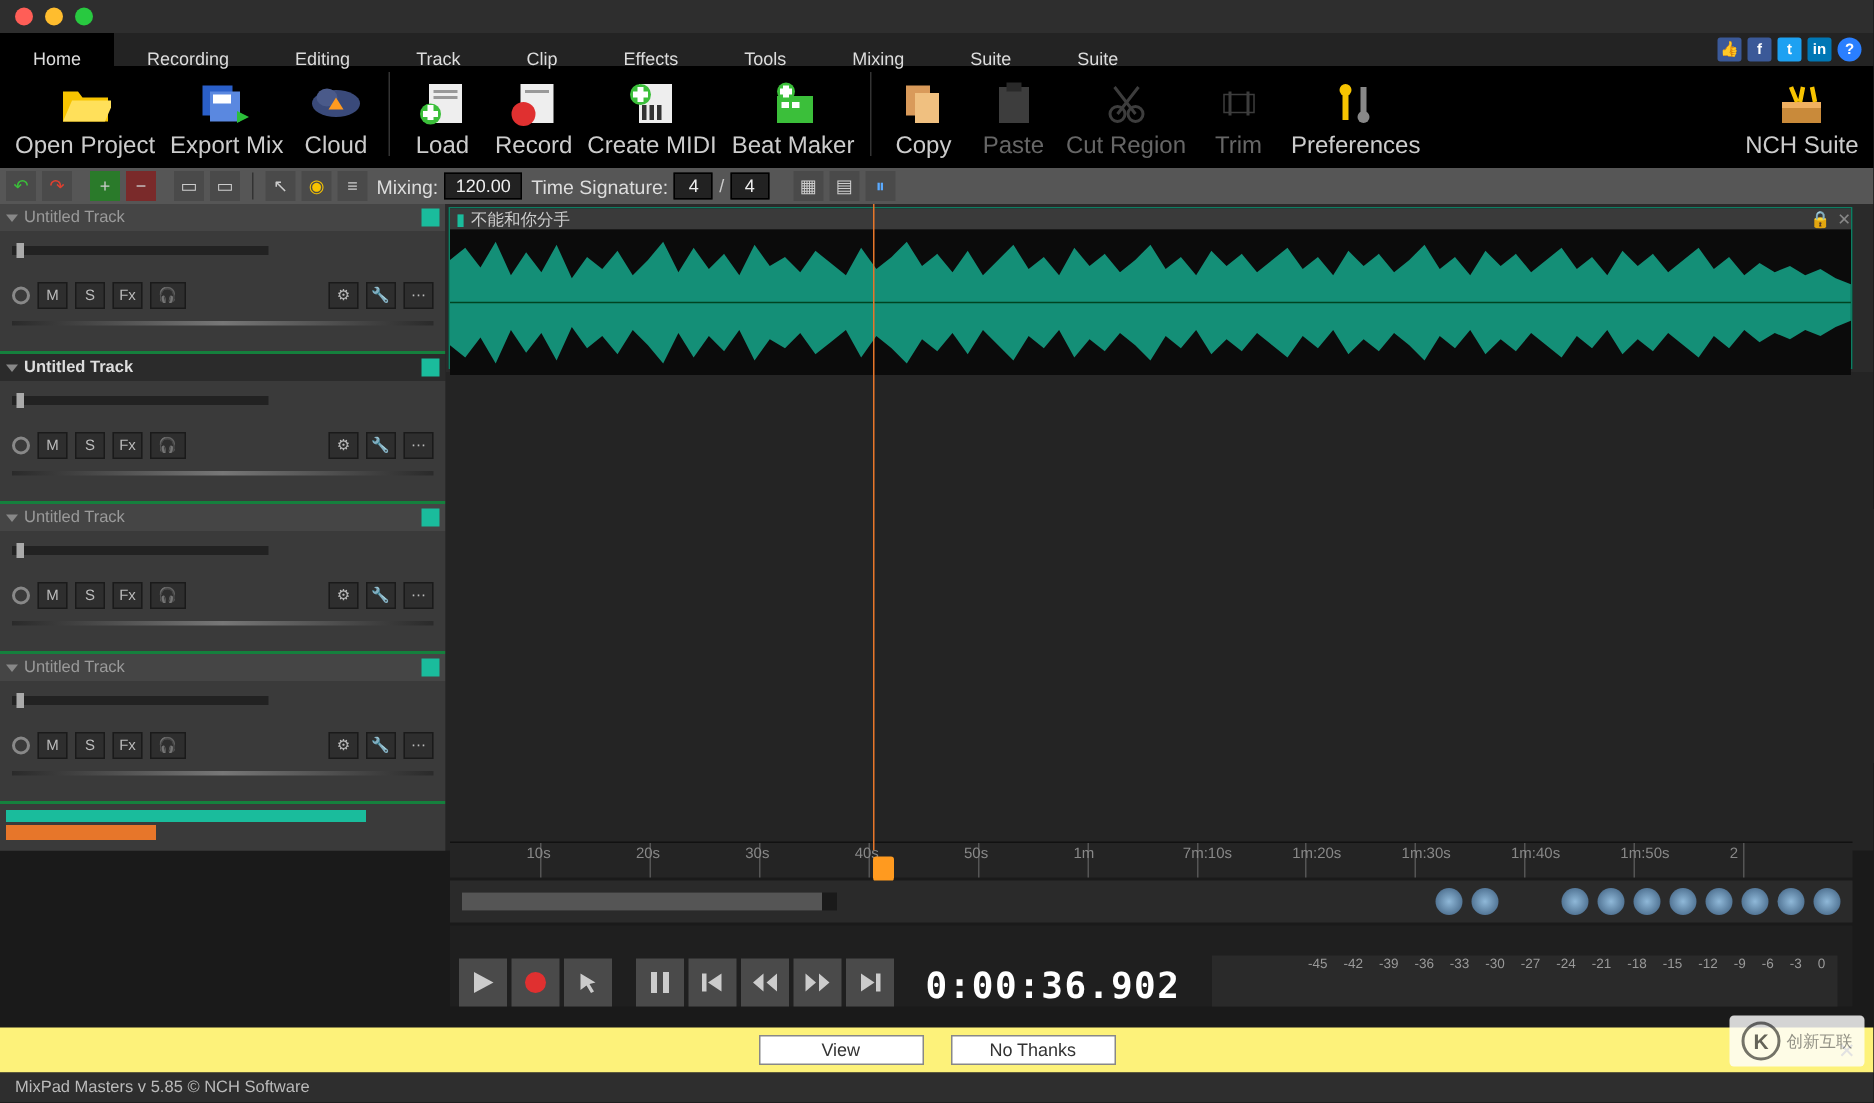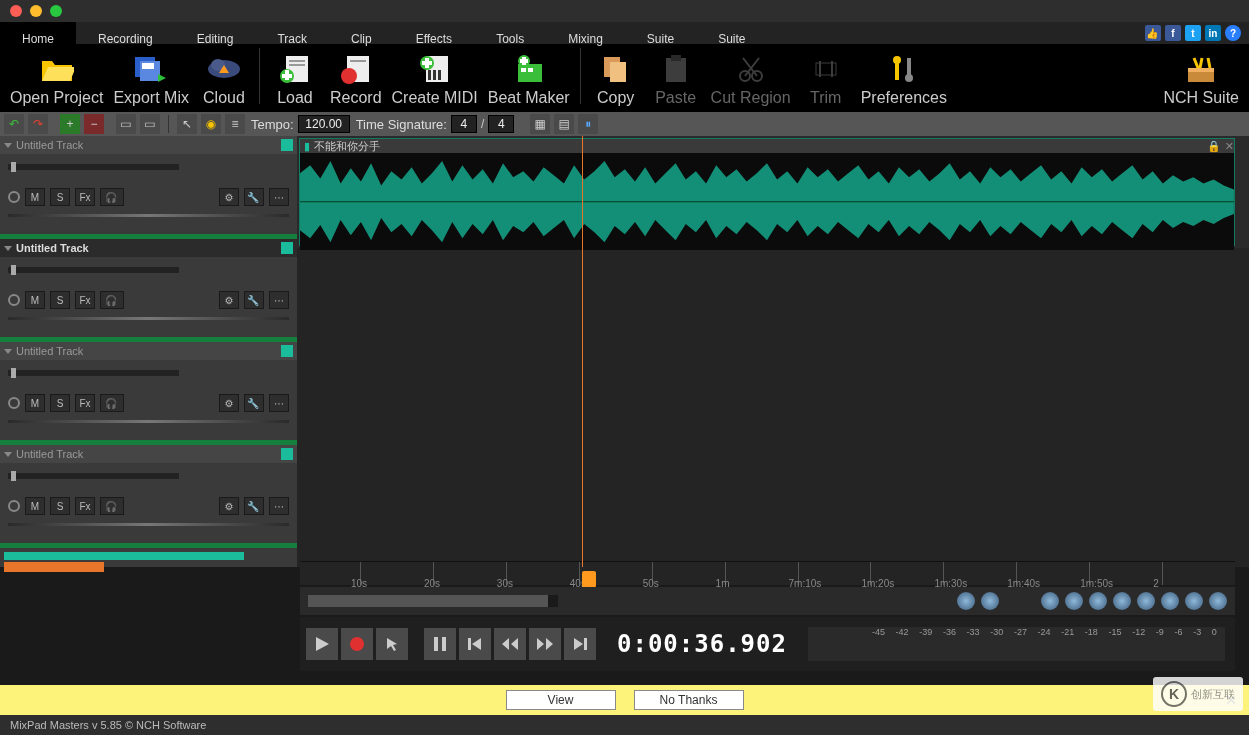--- a/index.html
+++ b/index.html
@@ -32,21 +32,21 @@
 
 .strip { height:24px; background:#565656; display:flex; align-items:center; padding:0 4px; gap:4px; }
 .sbtn { width:20px; height:20px; display:flex; align-items:center; justify-content:center; background:#4a4a4a; cursor:pointer; font-size:12px; }
 .slabel { color:#ddd; font-size:13px; margin-left:2px; }
 .sinput { width:52px; height:18px; background:#222; color:#eee; border:1px solid #000; text-align:center; font-size:12px; }
 .ssmall { width:26px; height:18px; background:#222; color:#eee; border:1px solid #000; text-align:center; font-size:12px; }
 
 
 .main { display:flex; height:431px; }
 .tracks { width:297px; background:#3a3a3a; display:flex; flex-direction:column; }
-.track { border-bottom:5px solid #15803d; }
+.track { border-bottom:2px solid #15803d; }
 .trackhead { height:18px; background:#454545; display:flex; align-items:center; padding:0 4px; gap:4px; color:#9a9a9a; font-size:11px; }
 .track.active .trackhead { background:#2b2b2b; color:#ddd; font-weight:bold; }
 .tri { width:0;height:0;border-left:4px solid transparent;border-right:4px solid transparent;border-top:5px solid #888; }
 .trackhead .th-spacer{flex:1}
 .colbox{width:12px;height:12px;background:#1abc9c}
 .trackbody { height:80px; background:#3a3a3a; padding:6px 8px; position:relative; }
 .fader { height:6px; background:#222; margin:4px 110px 0 0; position:relative; }
 .faderknob { position:absolute; left:3px; top:-2px; width:5px; height:10px; background:#aaa; }
 .trackctrls { display:flex; align-items:center; gap:5px; margin-top:18px; }
 .rec { width:12px;height:12px;border-radius:50%;border:2px solid #888; }
@@ -62,33 +62,33 @@
 .canvas { flex:1; background:#242424; position:relative; overflow:hidden; }
 .cliprow { position:absolute; top:0; left:0; right:0; height:112px; background:#2a2a2a; }
 .clip { position:absolute; top:2px; bottom:2px; left:2px; right:14px; background:#0b0b0b; border:1px solid #0e7d62; }
 .clip .cliptitle { height:14px; background:#3a3a3a; color:#ccc; font-size:11px; padding-left:4px; display:flex; align-items:center; }
 .waveform { position:absolute; top:14px; left:0; right:0; bottom:0; }
 .playhead { position:absolute; top:0; bottom:0; width:1px; background:#e7762a; left:285px; z-index:5; }
 
 
 .ruler { position:absolute; left:300px; right:14px; bottom:150px; height:24px; background:#242424; border-top:1px solid #111; display:flex; align-items:flex-end; color:#888; font-size:10px; }
 .tick { flex:1; position:relative; height:100%; border-left:1px solid #555; }
-.tick span{ position:absolute; top:16px; left:-10px; }
+.tick span{ position:absolute; top:2px; left:-10px; }
 .rmarker { position:absolute; bottom:-4px; left:282px; width:14px; height:18px; background:#ff9a1f; border-radius:2px 2px 4px 4px; }
 
 
 .underruler { position:absolute; left:300px; right:14px; bottom:120px; height:28px; background:#2a2a2a; display:flex; align-items:center; }
 .hscroll { margin:0 8px; height:12px; width:250px; background:#1a1a1a; position:relative; }
 .hscroll .thumb{ position:absolute; left:0; width:240px; top:0; bottom:0; background:#555; }
 .underruler .ur-spacer{flex:1}
 .zoomicons{ display:flex; gap:6px; padding-right:8px; }
 .zi{ width:18px;height:18px;border-radius:50%;background:radial-gradient(#8fb8d8,#3a5a7a); }
 
 
-.transport { position:absolute; left:300px; right:14px; bottom:64px; height:54px; background:#1f1f1f; display:flex; align-items:center; padding:0 6px; gap:3px; }
+.transport { position:absolute; left:300px; right:14px; bottom:64px; height:54px; background:#1f1f1f; display:flex; align-items:flex-end; padding:0 6px; gap:3px; }
 .tpb { width:32px; height:32px; background:#4a4a4a; display:flex; align-items:center; justify-content:center; cursor:pointer; }
 .tpgap{width:10px}
 .timecode { font-size:24px; color:#fff; font-weight:bold; margin:0 18px; font-family:Consolas,monospace; letter-spacing:1px; }
 .meter { flex:1; height:34px; background:#2a2a2a; position:relative; margin-right:4px; }
 .mscale { position:absolute; top:0; left:17px; right:0; height:14px; display:flex; justify-content:space-between; padding:0 8px; color:#999; font-size:9px;margin-left:39px; }
 
 
 .promo { position:absolute; left:0; right:0; bottom:20px; height:30px; background:#fdf27a; display:flex; align-items:center; justify-content:center; gap:18px; color:#333; font-size:13px; }
 .pbtn { width:110px; height:20px; background:#fff; border:1px solid #888; color:#333; cursor:pointer; font-size:12px; }
 .pclose { position:absolute; right:12px; color:#666; font-size:14px; cursor:pointer; }
@@ -284,21 +284,21 @@
   <div style="width:4px"></div>
   <div class="sbtn" style="background:#2a7a2a">+</div>
   <div class="sbtn" style="background:#7a2a2a">−</div>
   <div style="width:4px"></div>
   <div class="sbtn">▭</div>
   <div class="sbtn">▭</div>
   <div style="width:1px;height:18px;background:#333;margin:0 4px"></div>
   <div class="sbtn">↖</div>
   <div class="sbtn" style="color:#f7c400">◉</div>
   <div class="sbtn">≡</div>
-  <span class="slabel">Tempo:</span>
+  <span class="slabel">Mixing:</span>
   <input class="sinput" value="120.00" style="">
   <span class="slabel">Time Signature:</span>
   <input class="ssmall" value="4" style="">
   <span>/</span>
   <input class="ssmall" value="4" style="">
   <div style="width:8px"></div>
   <div class="sbtn">▦</div>
   <div class="sbtn">▤</div>
   <div class="sbtn" style="color:#5aaaff">⏸</div>
 </div>

